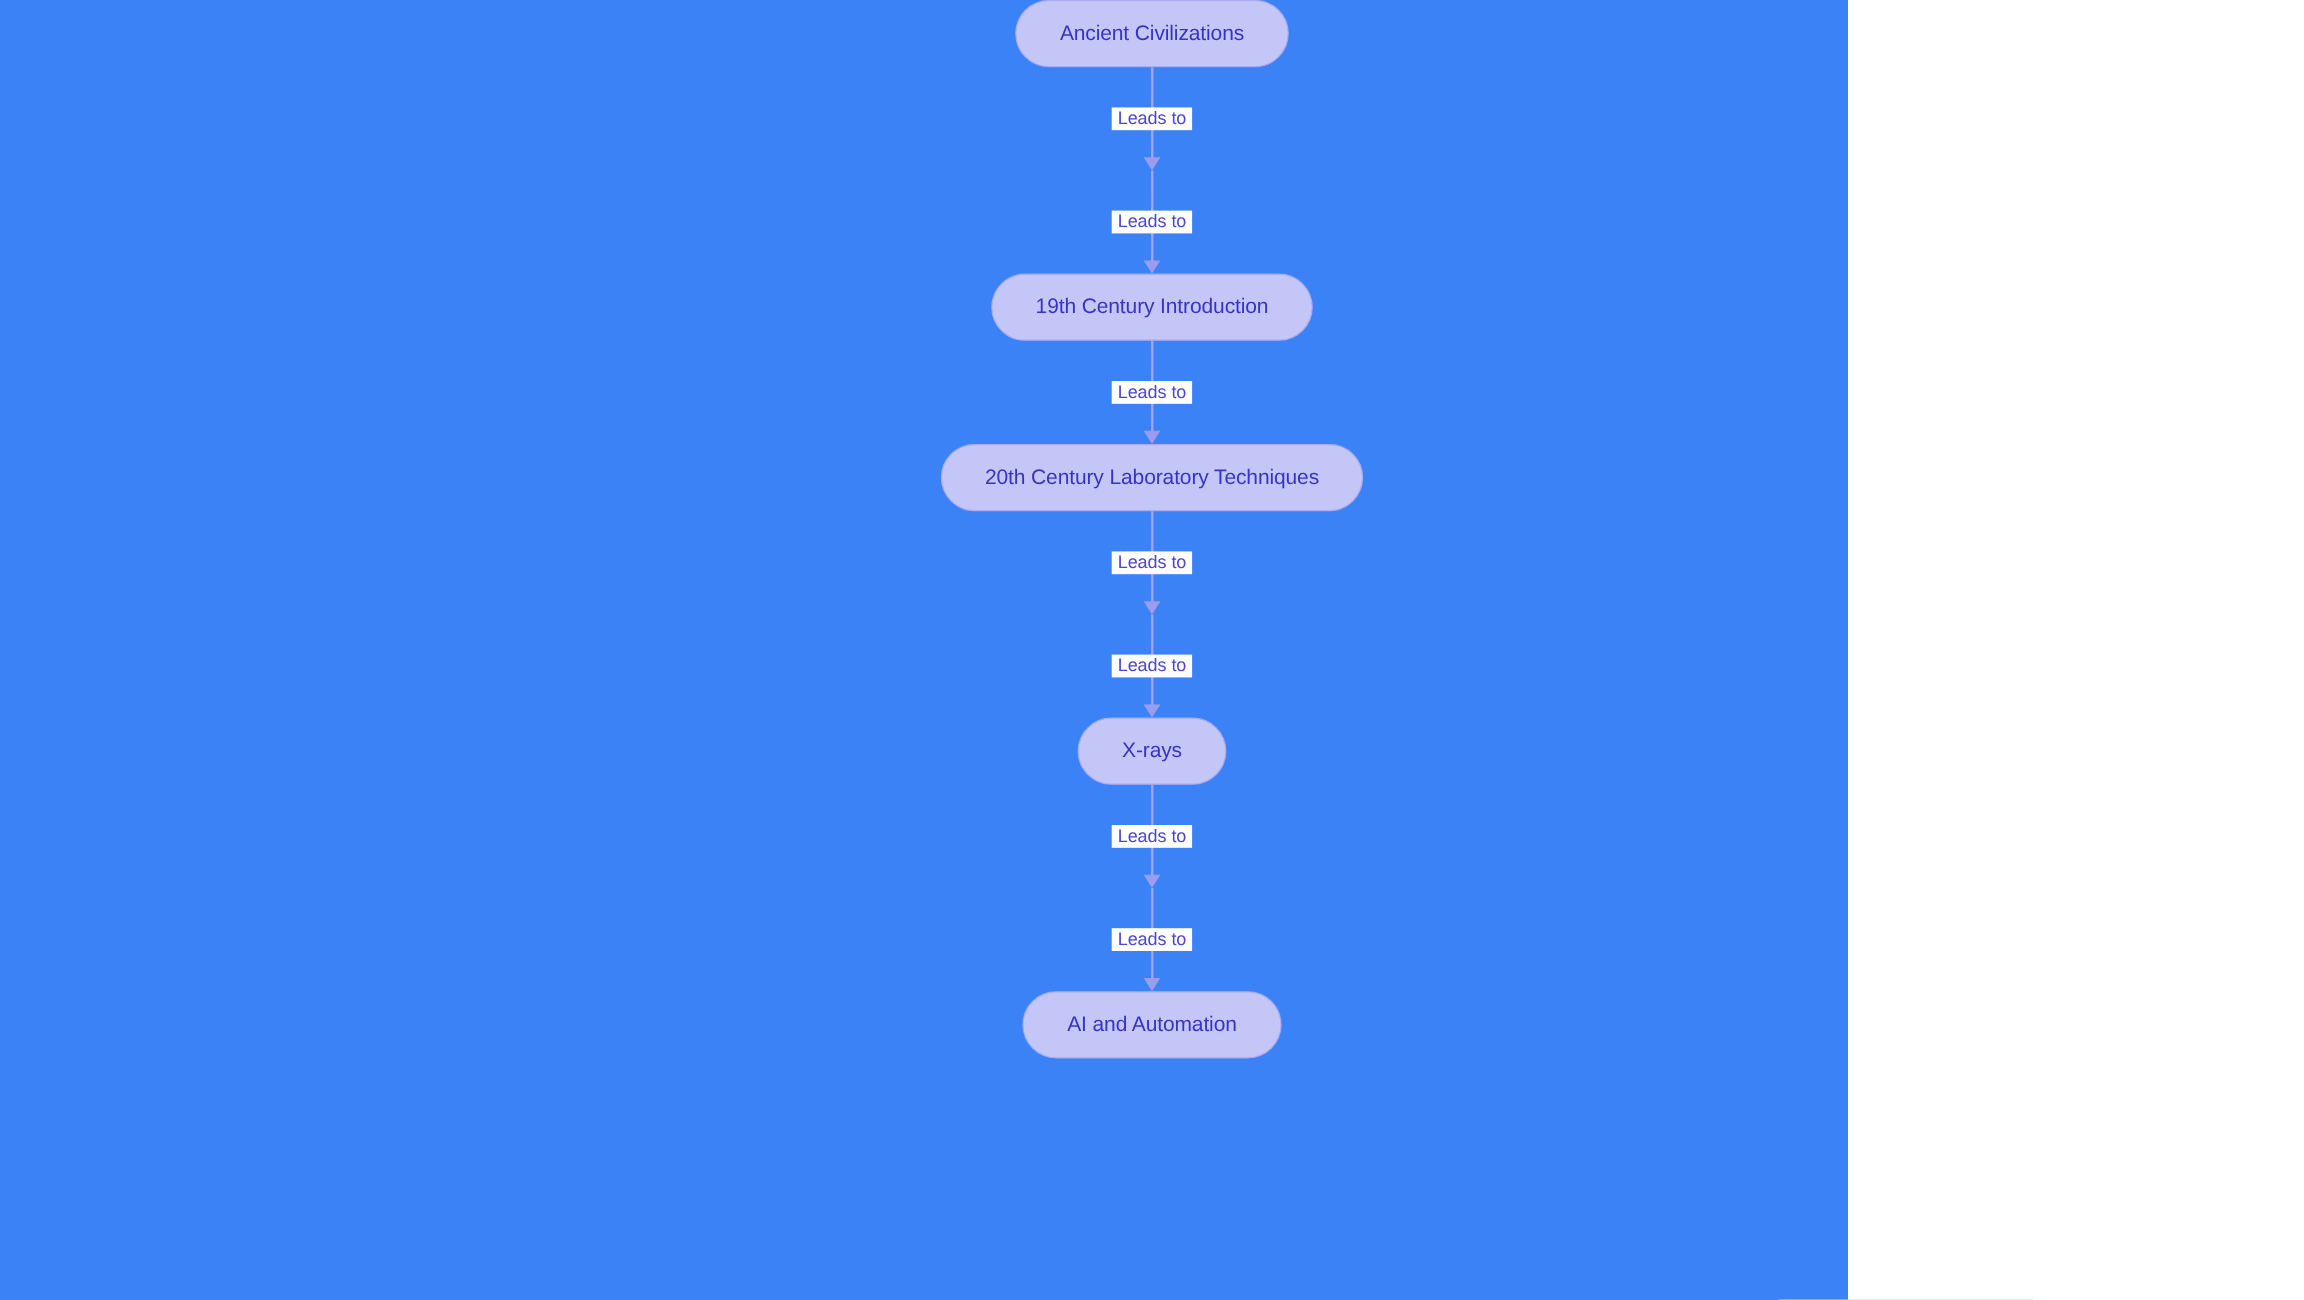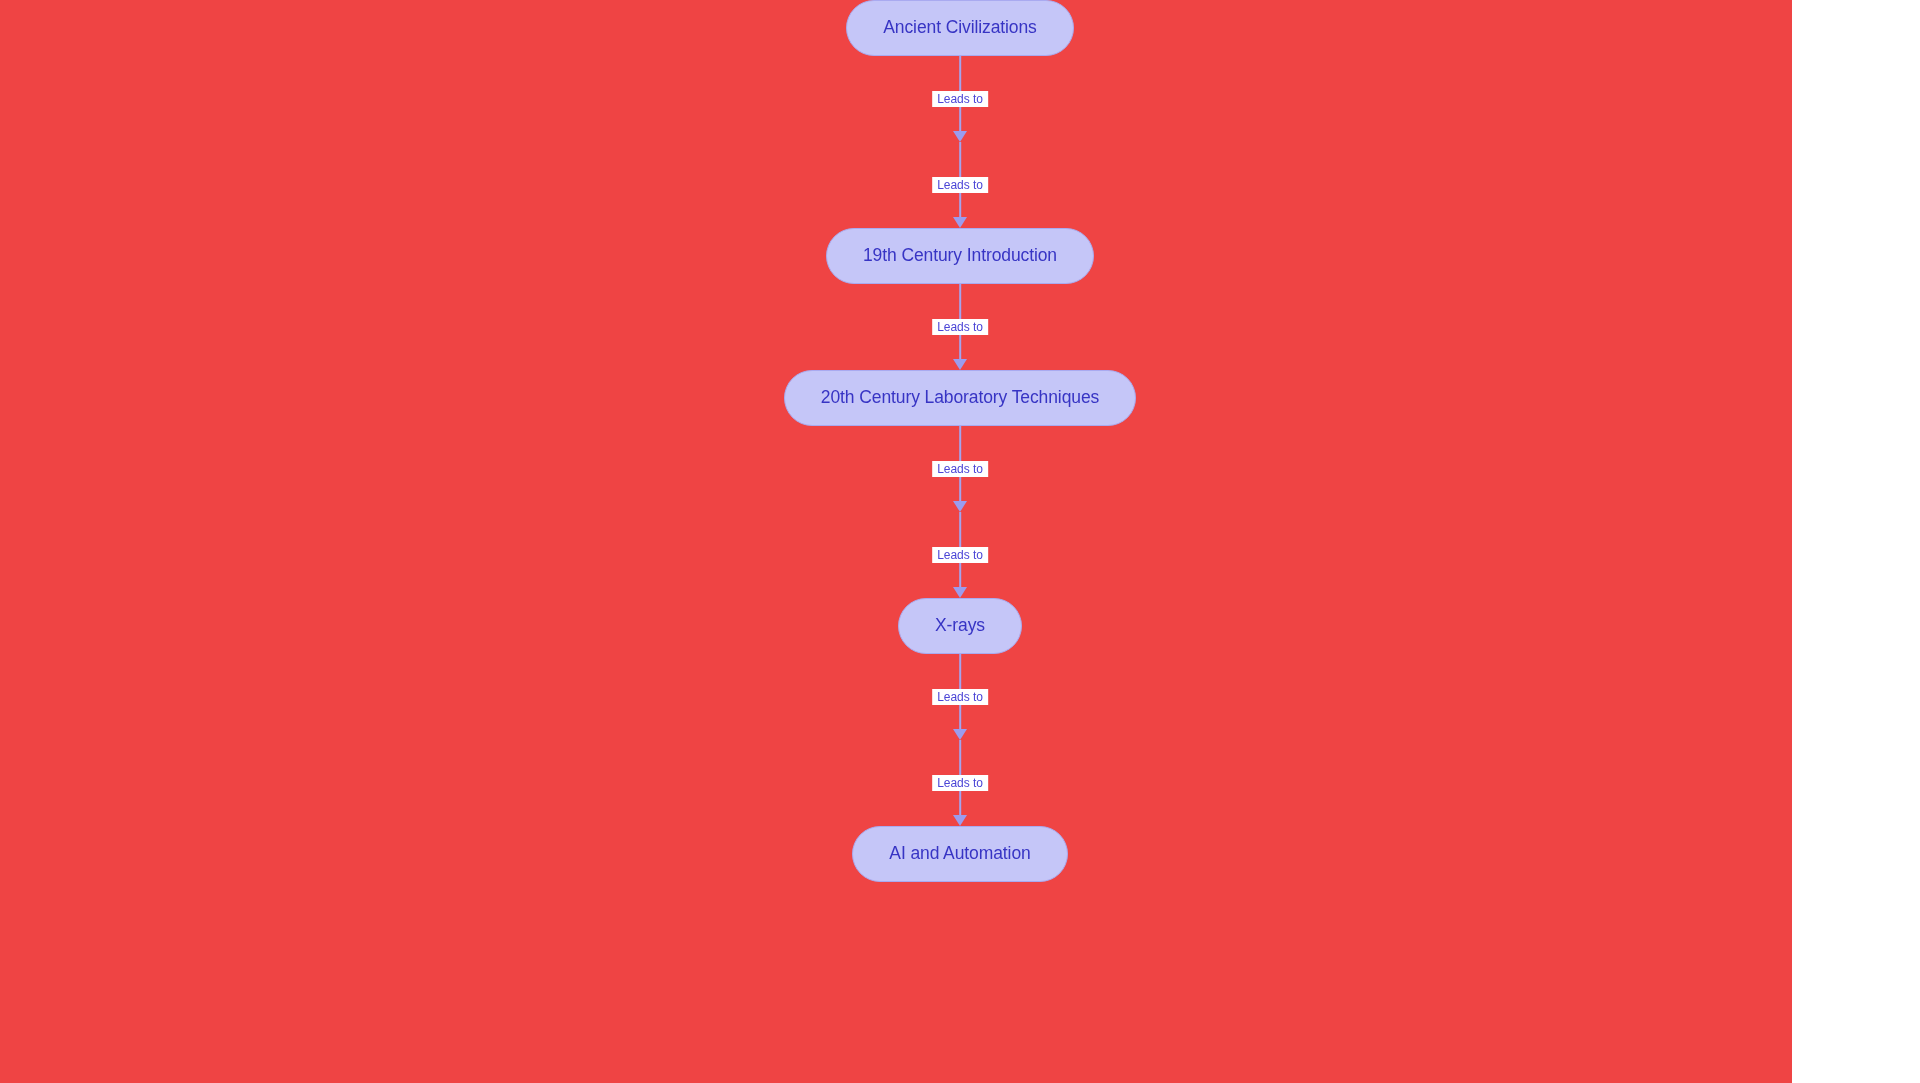--- a/index.html
+++ b/index.html
@@ -10,23 +10,23 @@
 
   body {
     font-family: "Liberation Sans", sans-serif;
     width: 1920px;
     height: 1083px;
     overflow: hidden;
   }
 
   #flowchart-canvas {
     position: relative;
-    width: 1792px;
+    width: 1540px;
     height: 1083px;
-    background: #ef4444;
+    background: #3b82f6;
   }
 
   .flow-column {
     position: absolute;
     left: 0;
     top: 0;
     width: 1920px;
     height: 1083px;
     display: flex;
     flex-direction: column;
@@ -89,21 +89,21 @@
     border-top: 11px solid #9b9cee;
   }
 
   .edge-label {
     position: absolute;
     left: 50%;
     top: 50%;
     transform: translate(-50%, -50%);
     background: #ffffff;
     color: #4b45d6;
-    font-size: 12px;
+    font-size: 15px;
     line-height: 1;
     padding: 2px 5px;
     white-space: nowrap;
     letter-spacing: -0.05px;
   }
 </style>
 </head>
 <body>
 
 <div id="flowchart-canvas">

